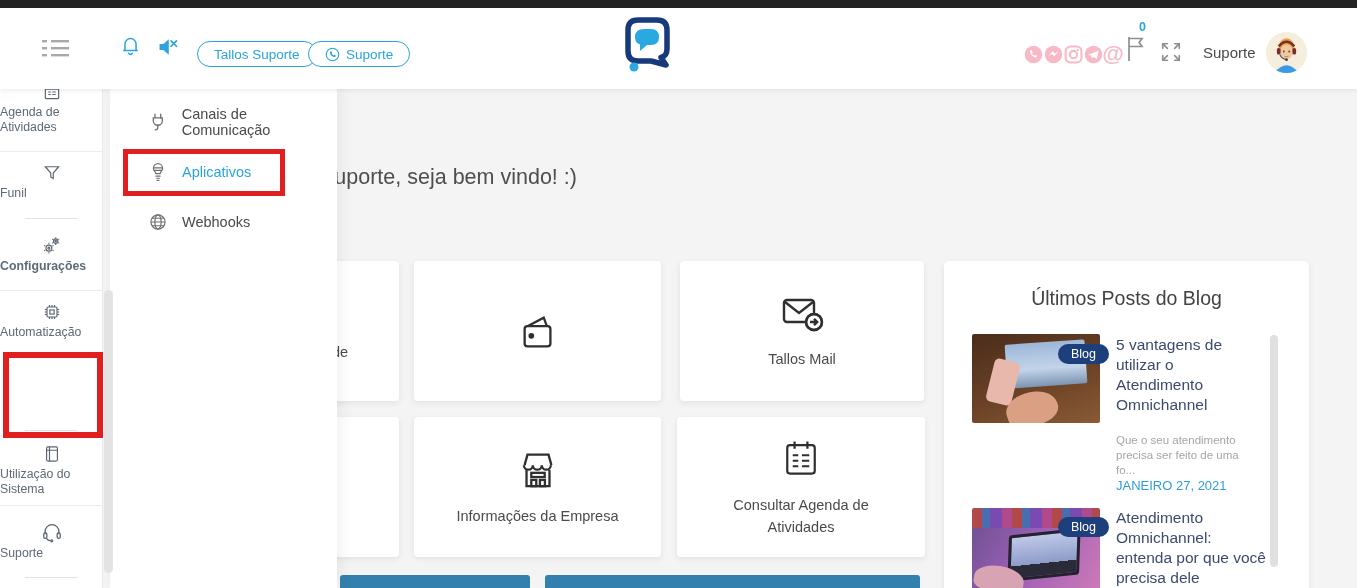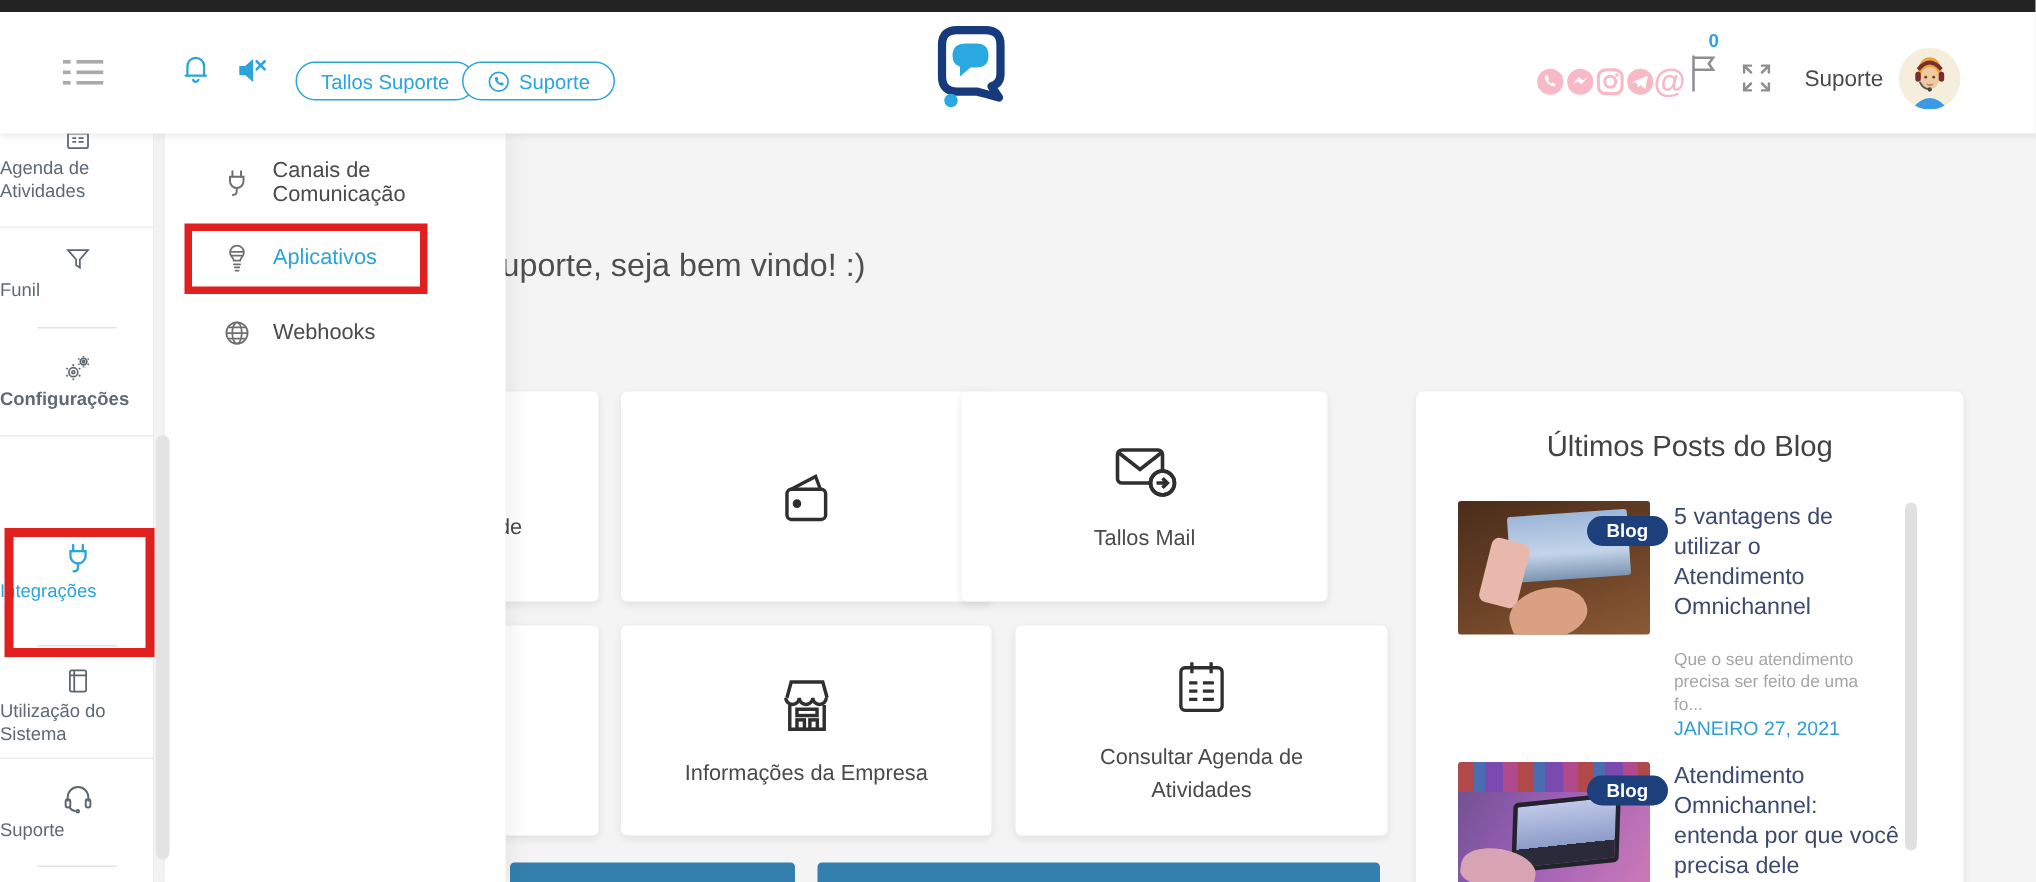--- a/index.html
+++ b/index.html
@@ -48,21 +48,21 @@
   .card-label { font-size:14.5px; line-height:22px; color:#4a4a4a; text-align:center; width:200px; }
   #partial-de { position:absolute; left:332px; top:344px; font-size:14.5px; color:#4a4a4a; z-index:2; }
   .bluebar { position:absolute; top:575px; height:13px; background:#3380ae; border-radius:3px 3px 0 0;
     cursor:pointer; z-index:1; }
   
   #blog { position:absolute; left:944px; top:261px; width:365px; height:340px; background:#fff;
     border-radius:5px; box-shadow:0 2px 6px rgba(0,0,0,.08); z-index:1; }
   #blog-title { position:absolute; left:0; top:26px; width:365px; text-align:center;
     font-size:19.5px; color:#424242; }
   .thumb { position:absolute; left:28px; width:128px; border-radius:2px; overflow:hidden; cursor:pointer; }
-  .blog-badge { position:absolute; background:#1d3f7c; color:#fff; font-size:12.5px; font-weight:700;
+  .blog-badge { position:absolute; background:#1d3f7c; color:#fff; font-size:12.5px; font-weight:400;
     padding:3px 13px; border-radius:12px; }
   .post-title { position:absolute; left:172px; width:140px; font-size:15.5px; line-height:20px;
     color:#3c4a6e; cursor:pointer; }
   #post1-excerpt { position:absolute; left:172px; top:172px; width:145px; font-size:11.5px;
     line-height:15px; color:#a5a5a5; }
   #post1-date { position:absolute; left:172px; top:217px; font-size:13px; color:#2e9fd4; }
   #blog-scrollbar { position:absolute; left:326px; top:74px; width:8px; height:232px;
     background:#e0e0e0; border-radius:4px; }
   
   #thumb1 { top:73px; height:89px;
@@ -226,29 +226,29 @@
         <circle cx="9" cy="15" r="1.1"></circle>
       <path d="M9 10.2v-1.4M9 21.2v-1.4M13.2 12.6l1.2-.7M3.6 18.1l1.2-.7M13.2 17.4l1.2.7M3.6 11.9l1.2.7"></path>
       <circle cx="16.8" cy="7" r="2.5"></circle>
         <circle cx="16.8" cy="7" r=".8"></circle>
       <path d="M16.8 3.6v-1M16.8 11.4v-1M19.9 5.2l.9-.5M12.8 9.3l.9-.5M19.9 8.8l.9.5M12.8 4.7l.9.5"></path>
     </svg>
     <div class="sb-label">Configurações</div>
   </div>
   <div class="sb-div" style="top:201px;"></div>
 
-
-  <div class="sb-item active" style="top:271px;">
-    <svg width="22" height="24" viewBox="0 0 24 26" fill="none" stroke="#2aa4da" stroke-width="1.7" stroke-linecap="round">
-      <path d="M8.5 3.5V8M15.5 3.5V8"></path>
-        <path d="M6.5 8h11v3.5a5.5 5.5 0 0 1-11 0z"></path>
-        <path d="M12 17v2.5c0 2-1.3 3.2-3.2 3.2"></path>
-    </svg>
-    <div class="sb-label">Integrações</div>
-  </div>
+  <div class="sb-item" style="top:213px;">
+    <svg width="20" height="20" viewBox="0 0 24 24" fill="none" stroke="#5b6670" stroke-width="1.4">
+      <rect x="6" y="6" width="12" height="12" rx="1.5"></rect>
+        <rect x="9.5" y="9.5" width="5" height="5"></rect>
+      <path d="M9 6V3.5M12 6V3.5M15 6V3.5M9 20.5V18M12 20.5V18M15 20.5V18M6 9H3.5M6 12H3.5M6 15H3.5M20.5 9H18M20.5 12H18M20.5 15H18"></path>
+    </svg>
+    <div class="sb-label">Automatização</div>
+  </div>
+
   <div class="sb-div short" style="top:341px;"></div>
 
   <div class="sb-item" style="top:355px;">
     <svg width="20" height="20" viewBox="0 0 24 24" fill="none" stroke="#5b6670" stroke-width="1.4">
       <rect x="5.5" y="3.5" width="13" height="17" rx="1.5"></rect>
         <path d="M9 3.5v17M5.5 7.5h13"></path>
     </svg>
     <div class="sb-label">Utilização do Sistema</div>
   </div>
   <div class="sb-div" style="top:416px;"></div>
@@ -273,21 +273,21 @@
 <span id="partial-de">de</span>
 
 <div class="card" style="left:414px;top:261px;width:247px;height:140px;">
   <svg width="46" height="42" viewBox="0 0 24 22" fill="none" stroke="#2f2f2f" stroke-width="1.2">
     <path d="M6.5 8.5l8.5-4.5 1.6 4.3"></path>
       <rect x="5" y="8.5" width="13.5" height="10.5" rx="1.5"></rect>
     <circle cx="8.5" cy="13.5" r=".9" fill="#2f2f2f"></circle>
   </svg>
 </div>
 
-<div class="card" style="left:641px;top:261px;width:244px;height:140px;">
+<div class="card" style="left:680px;top:261px;width:244px;height:140px;">
   <svg width="48" height="42" viewBox="0 0 24 21" fill="none" stroke="#2f2f2f" stroke-width="1.2">
     <rect x="3" y="4" width="15" height="11" rx="1.5"></rect>
       <path d="M3.5 5l7 5.5L17.5 5"></path>
     <circle cx="18" cy="15" r="4" fill="#fff"></circle>
       <circle cx="18" cy="15" r="4"></circle>
     <path d="M16 15h3.4M18 13.4l1.6 1.6L18 16.6"></path>
   </svg>
   <div class="card-label">Tallos Mail</div>
 </div>
 

